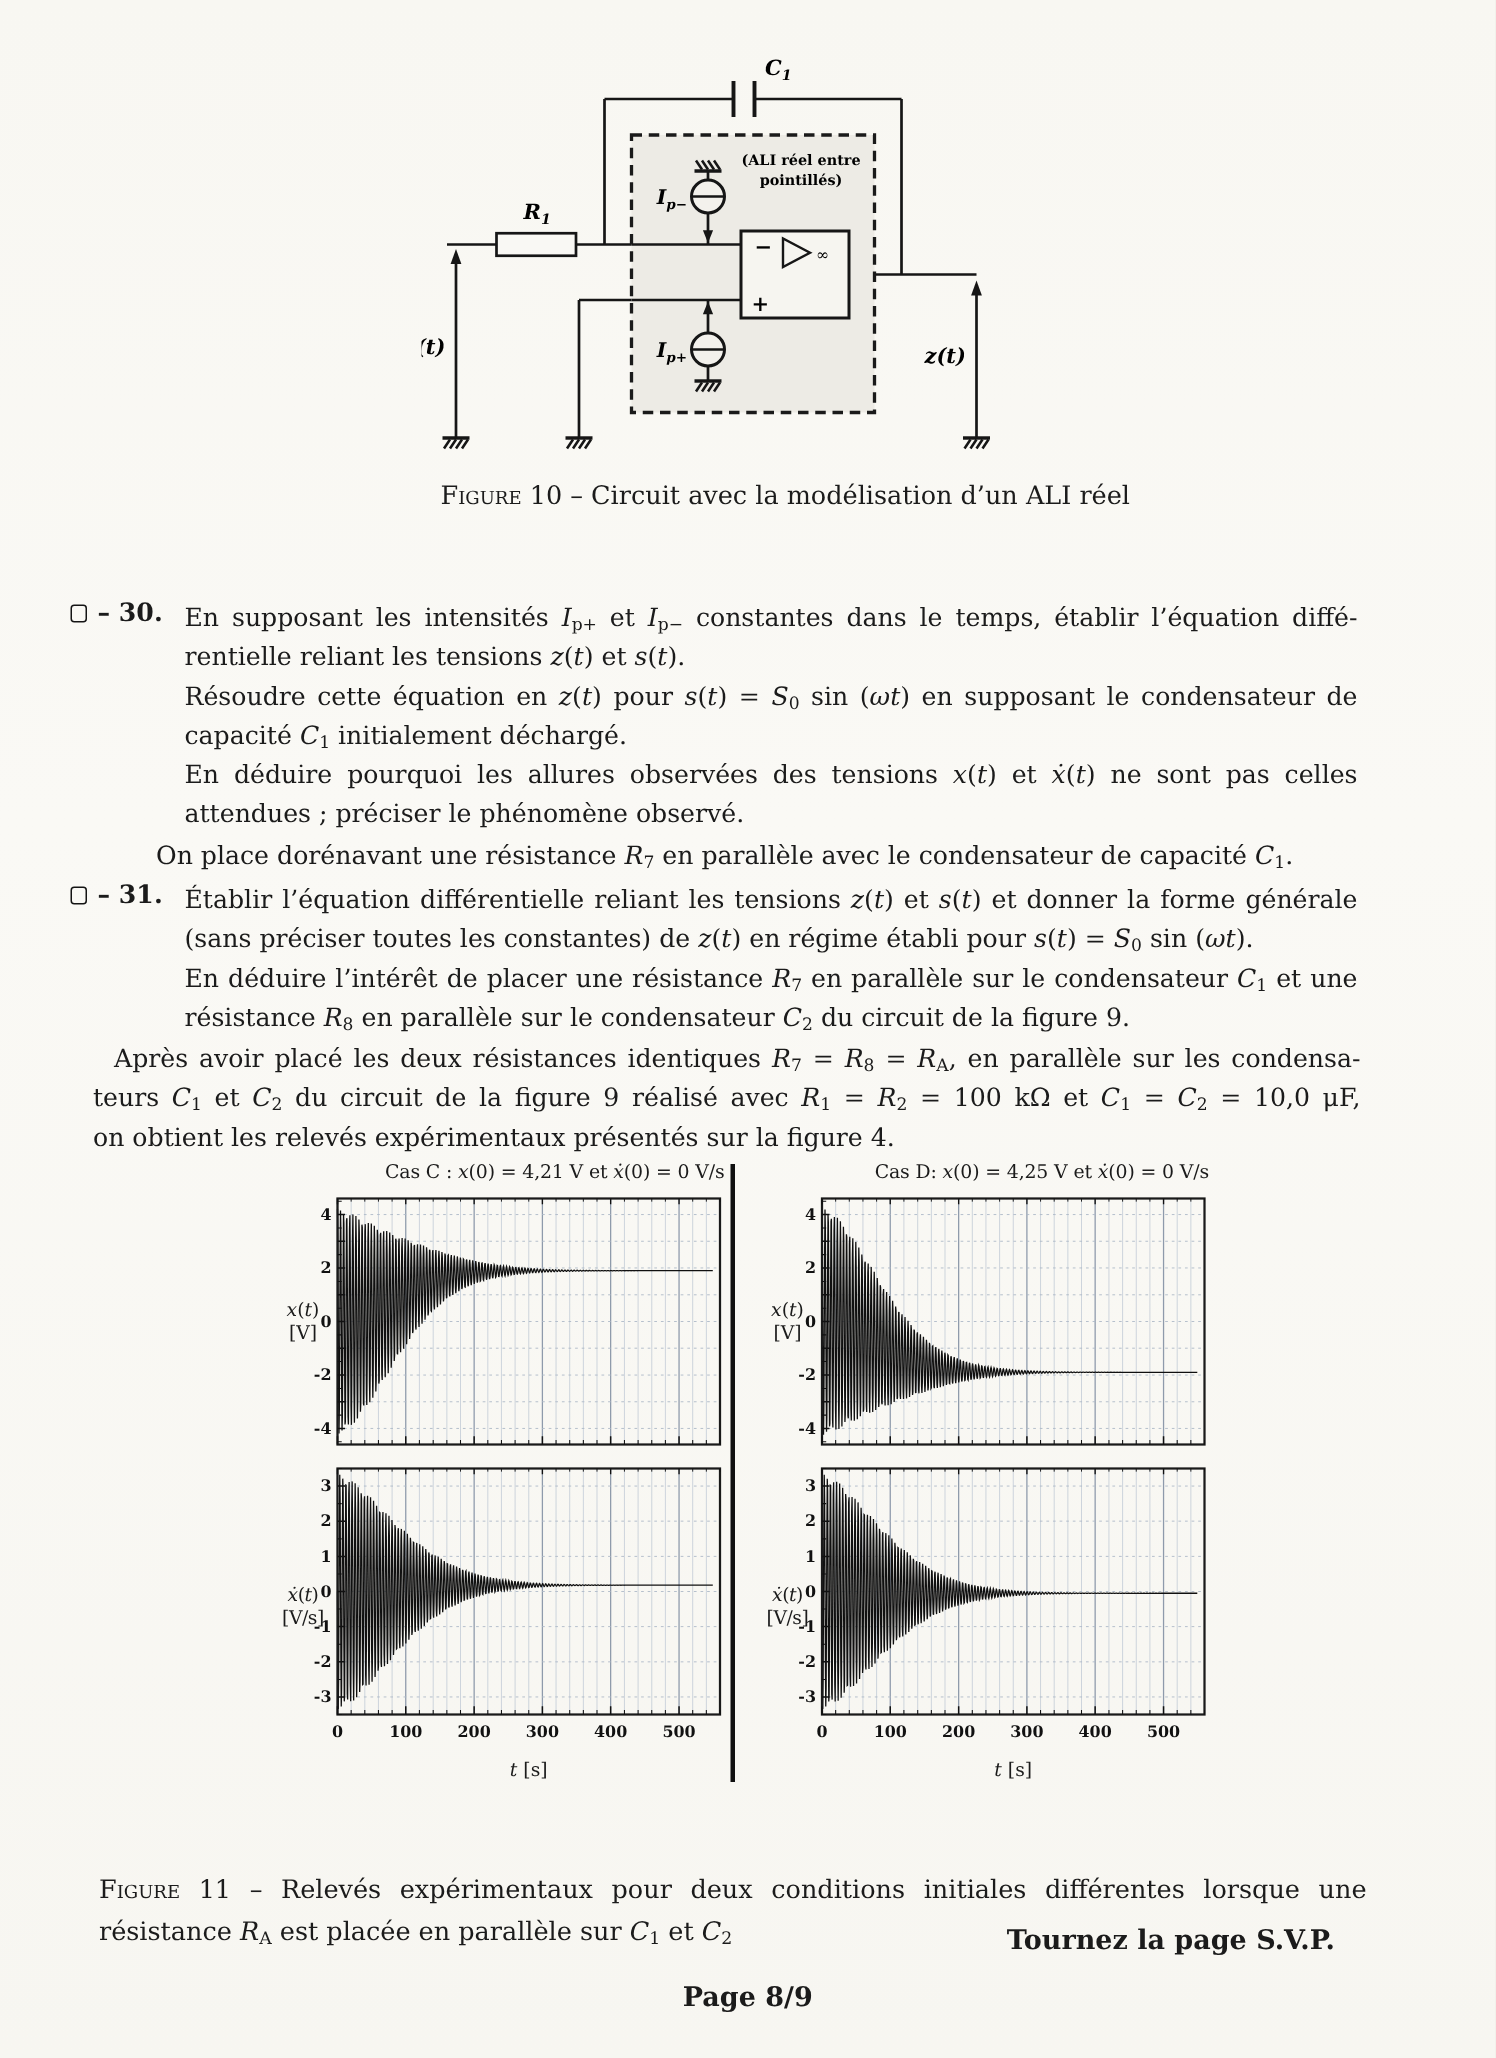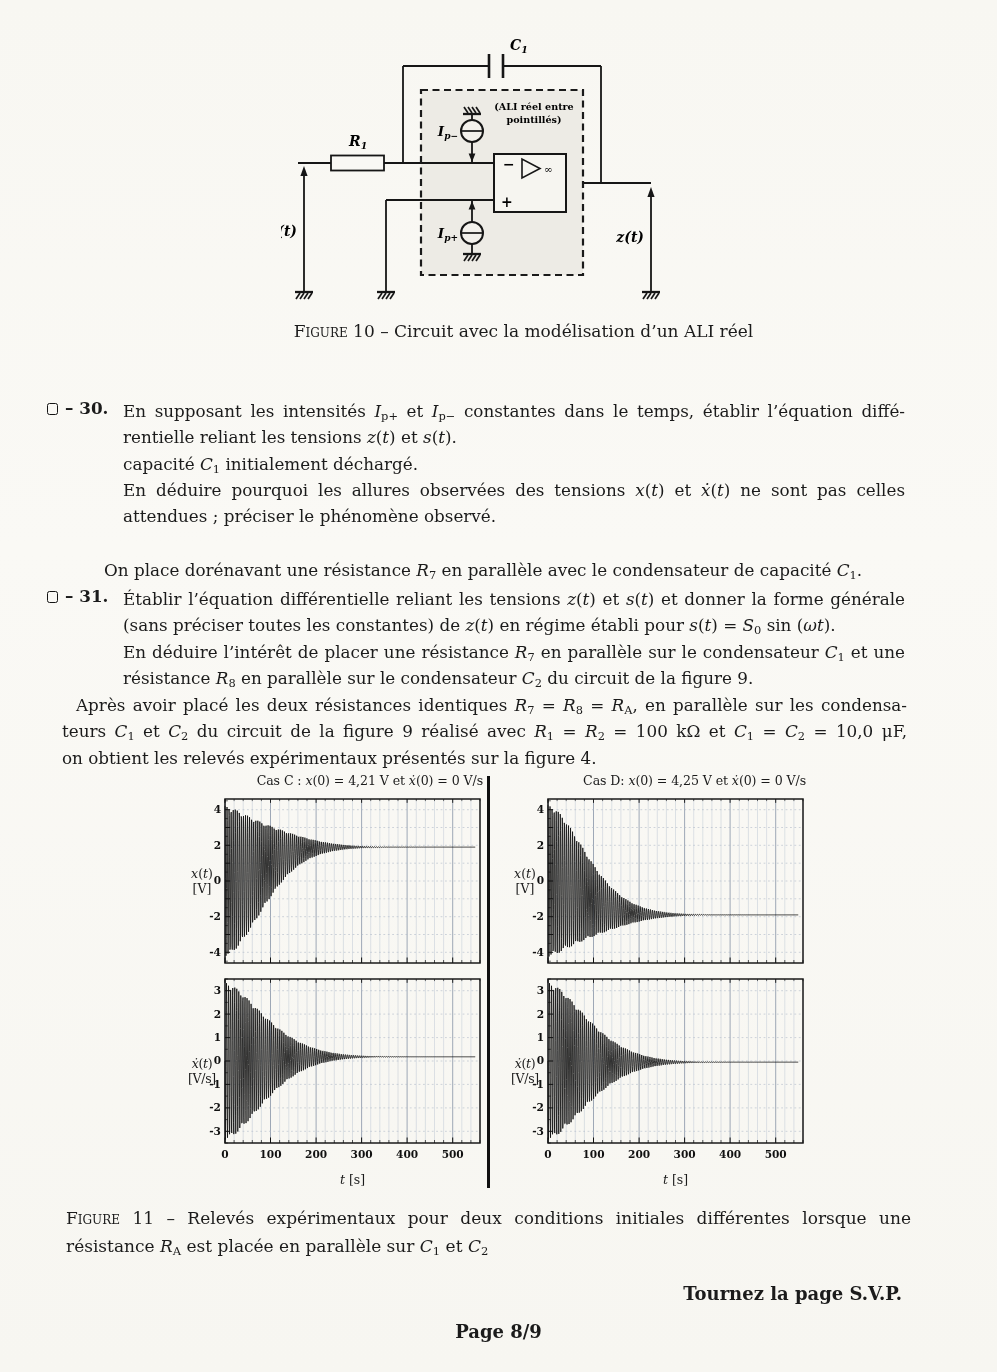--- a/index.html
+++ b/index.html
@@ -152,20 +152,21 @@
   <div class="abs caption" style="top:321px;left:0;width:997px;text-align:center;margin-left:25px;">
     <span class="sc">Figure</span><span> 10 – Circuit avec la modélisation d’un ALI réel</span>
   </div>
 
   <div class="abs qmark" style="left:47px;top:398px;">
     <span class="sq"></span><span>– 30.</span>
   </div>
   <div class="abs qtext" style="left:123px;top:398px;width:782px;">
     <span class="tline j">En supposant les intensités <i>I</i><sub>p+</sub> et <i>I</i><sub>p−</sub> constantes dans le temps, établir l’équation diffé-</span>
     <span class="tline">rentielle reliant les tensions <i>z</i>(<i>t</i>) et <i>s</i>(<i>t</i>).</span>
+    <span class="tline j">Résoudre cette équation en <i>z</i>(<i>t</i>) pour <i>s</i>(<i>t</i>) = <i>S</i><sub>0</sub> sin (<i>ωt</i>) en supposant le condensateur de</span>
     <span class="tline">capacité <i>C</i><sub>1</sub> initialement déchargé.</span>
     <span class="tline j">En déduire pourquoi les allures observées des tensions <i>x</i>(<i>t</i>) et <i>ẋ</i>(<i>t</i>) ne sont pas celles</span>
     <span class="tline">attendues ; préciser le phénomène observé.</span>
   </div>
 
   <div class="abs ptext" style="left:59px;top:557px;width:845px;margin-left:45px;">On place dorénavant une résistance <i>R</i><sub>7</sub> en parallèle avec le condensateur de capacité <i>C</i><sub>1</sub>.</div>
 
   <div class="abs qmark" style="left:47px;top:586px;">
     <span class="sq"></span><span>– 31.</span>
   </div>
@@ -699,21 +700,21 @@
           <text x="85.5" y="183" font-size="10.6" text-anchor="middle" fill="#111" font-weight="bold">100</text>
           <text x="131.1" y="183" font-size="10.6" text-anchor="middle" fill="#111" font-weight="bold">200</text>
           <text x="176.6" y="183" font-size="10.6" text-anchor="middle" fill="#111" font-weight="bold">300</text>
           <text x="222.1" y="183" font-size="10.6" text-anchor="middle" fill="#111" font-weight="bold">400</text>
           <text x="267.7" y="183" font-size="10.6" text-anchor="middle" fill="#111" font-weight="bold">500</text>
         </svg>
     </div>
     <div class="xlab"><i>t</i> [s]</div>
   </div>
 
-  <div class="abs cap11" style="left:66px;top:1205px;width:845px;">
+  <div class="abs cap11" style="left:66px;top:1247px;width:845px;">
     <span class="tline j"><span class="sc">Figure</span><span> 11 – Relevés expérimentaux pour deux conditions initiales différentes lorsque une</span></span>
     <span class="tline">résistance <i>R</i><sub>A</sub> est placée en parallèle sur <i>C</i><sub>1</sub> et <i>C</i><sub>2</sub></span>
   </div>
 
-  <div class="abs footerb" style="left:12px;top:1283px;width:890px;text-align:right;">Tournez la page S.V.P.</div>
+  <div class="abs footerb" style="left:0;top:1283px;width:890px;text-align:right;">Tournez la page S.V.P.</div>
   <div class="abs footerb" style="left:0;top:1321px;width:997px;text-align:center;">Page 8/9</div>
 
 </div>
 
 </body></html>

